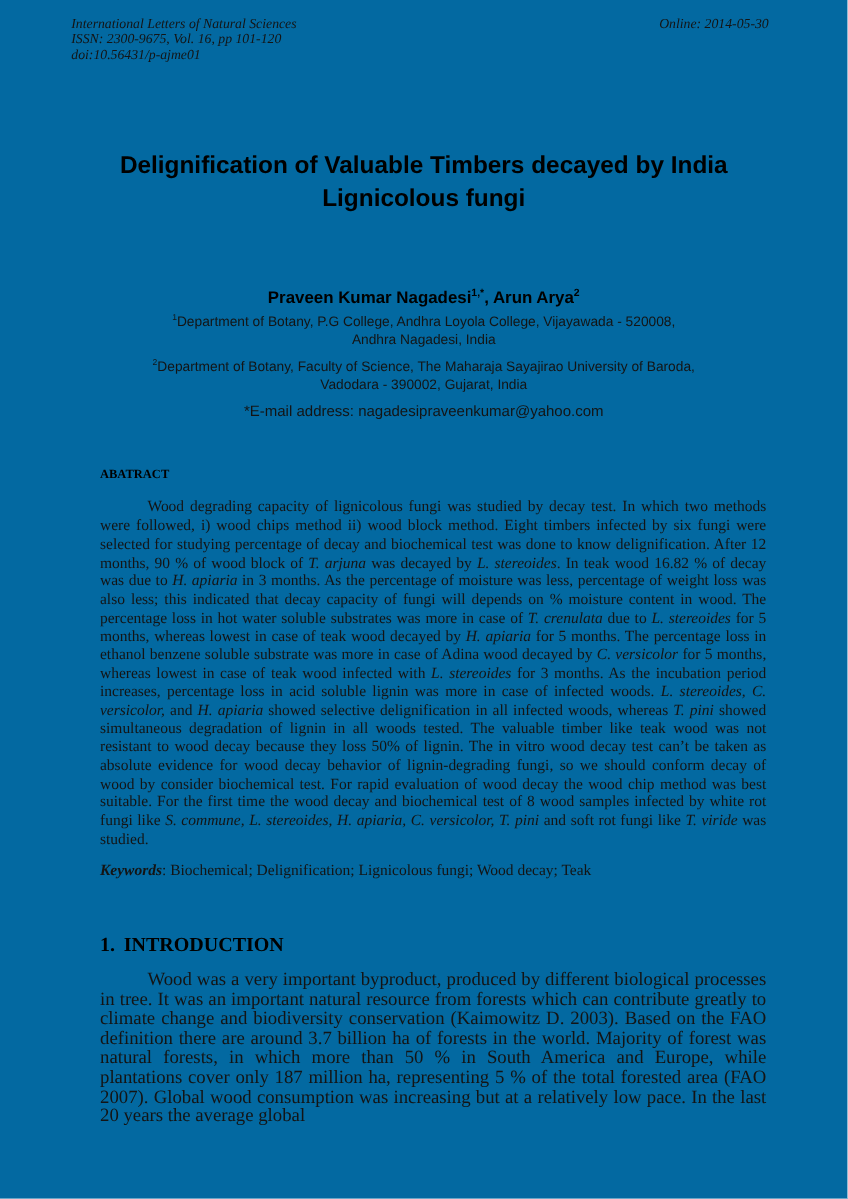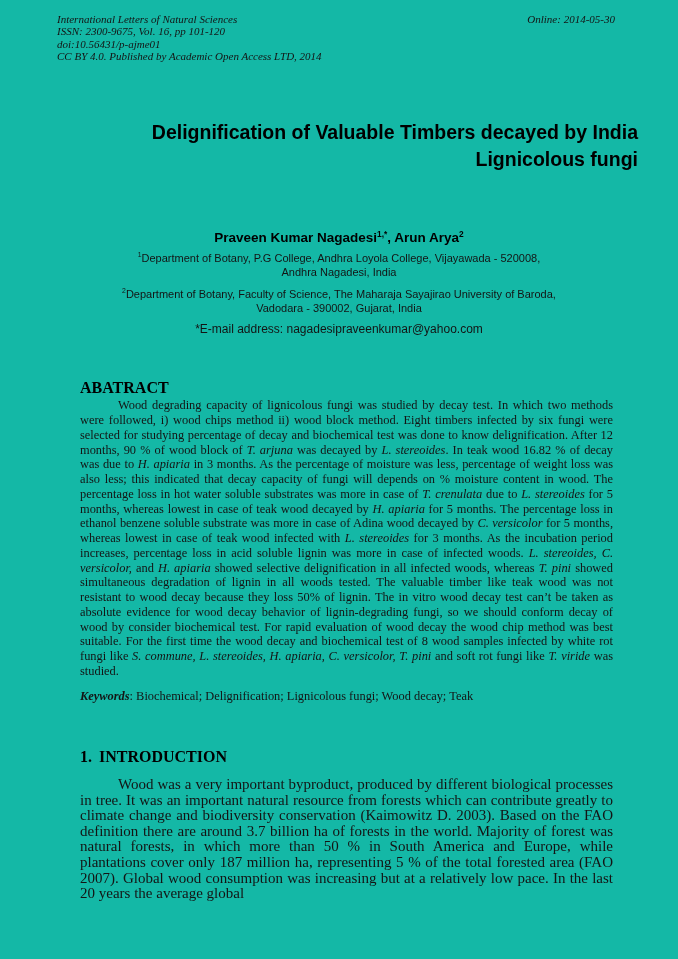--- a/index.html
+++ b/index.html
@@ -1,20 +1,20 @@
 <!DOCTYPE html>
 <html><head>
 <meta charset="utf-8">
 <style>
   html, body { margin: 0; padding: 0; background: #ffffff; }
   .page {
     position: relative;
     width: 678px;
     height: 959px;
-    background: #14b8a6;
+    background: #0369a1;
     color: #141414;
     font-family: "Liberation Serif", serif;
     overflow: hidden;
   }
 
   
   .journal-header {
     position: absolute;
     top: 13px; left: 57px; width: 558px;
     display: flex;
@@ -30,21 +30,21 @@
   .article-title {
     position: absolute;
     top: 106px; left: 40px; width: 598px;
     text-align: center;
     font-family: "Liberation Sans", sans-serif;
     font-weight: bold;
     font-size: 19.5px;
     line-height: 26.5px;
     color: #000;
   }
-  .article-title .tline { display: block; text-align: right; }
+  .article-title .tline { display: block; }
 
   
   .authors-line {
     position: absolute;
     top: 217px; left: 40px; width: 598px;
     text-align: center;
     font-family: "Liberation Sans", sans-serif;
     font-weight: bold;
     font-size: 13.5px;
     color: #000;
@@ -71,21 +71,21 @@
     text-align: center;
     font-family: "Liberation Sans", sans-serif;
     font-size: 12px;
   }
 
   
   .abstract-heading {
     position: absolute;
     top: 366px; left: 80px;
     font-weight: bold;
-    font-size: 16px;
+    font-size: 10px;
     color: #000;
   }
   .abstract-body {
     position: absolute;
     top: 386px; left: 80px; width: 533px;
     font-size: 12.4px;
     line-height: 14.75px;
     text-align: justify;
     text-indent: 38px;
   }
@@ -120,21 +120,20 @@
 </head>
 <body>
 
 <div class="page">
 
   <div class="journal-header">
     <div class="header-left">
       <p class="hline">International Letters of Natural Sciences</p>
       <p class="hline">ISSN: 2300-9675, Vol. 16, pp 101-120</p>
       <p class="hline">doi:10.56431/p-ajme01</p>
-      <p class="hline">CC BY 4.0. Published by Academic Open Access LTD, 2014</p>
     </div>
     <div class="header-right">Online: 2014-05-30</div>
   </div>
 
   <h1 class="article-title">
     <span class="tline">Delignification of Valuable Timbers decayed by India</span>
     <span class="tline">Lignicolous fungi</span>
   </h1>
 
   <div class="authors-line">

